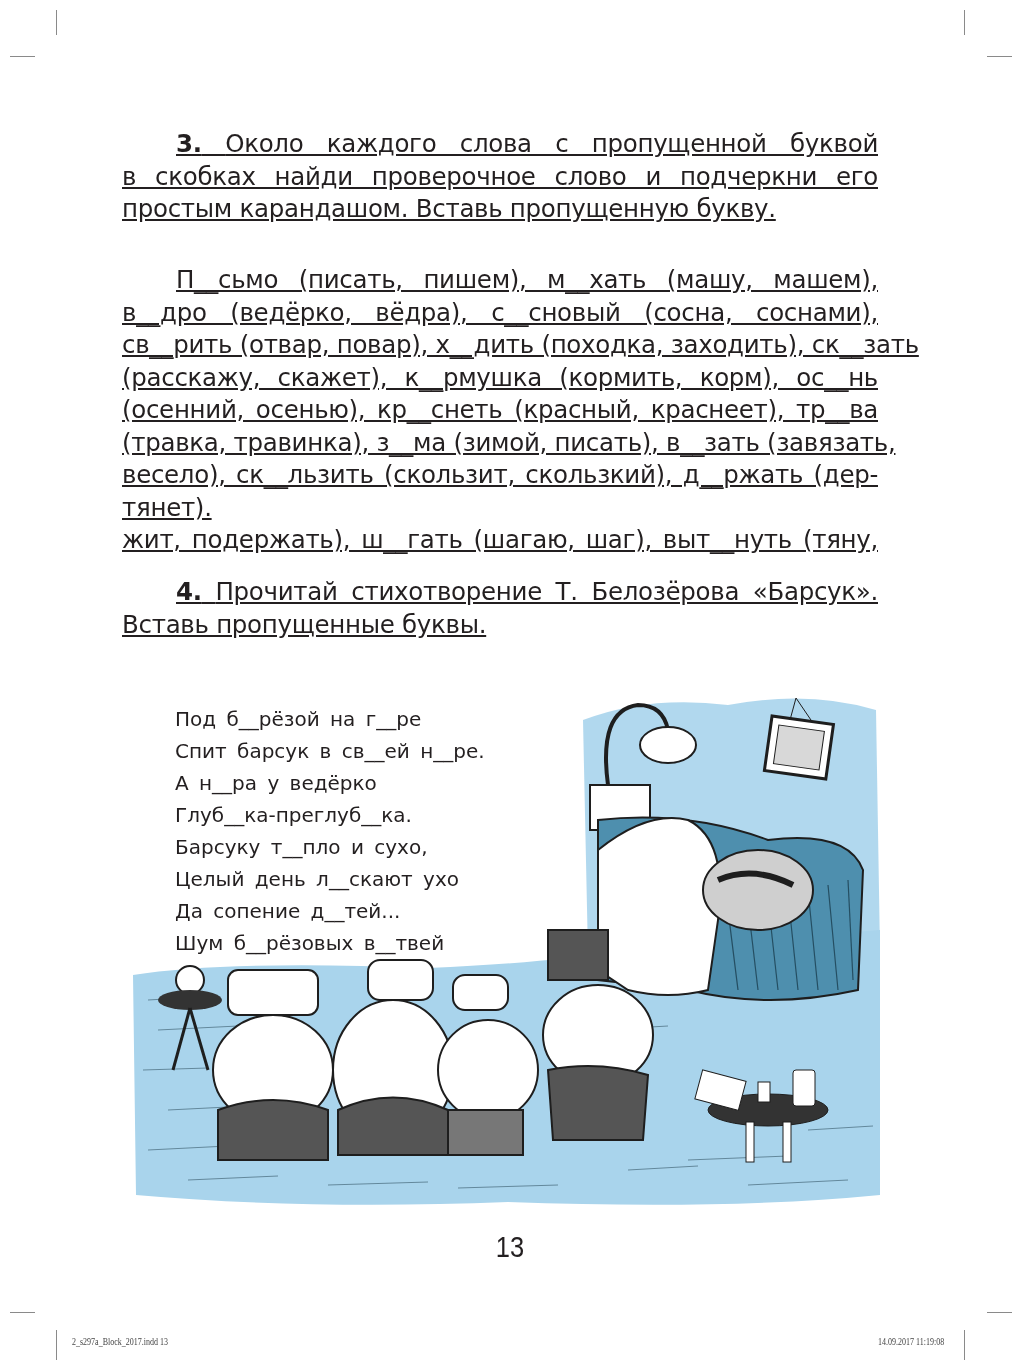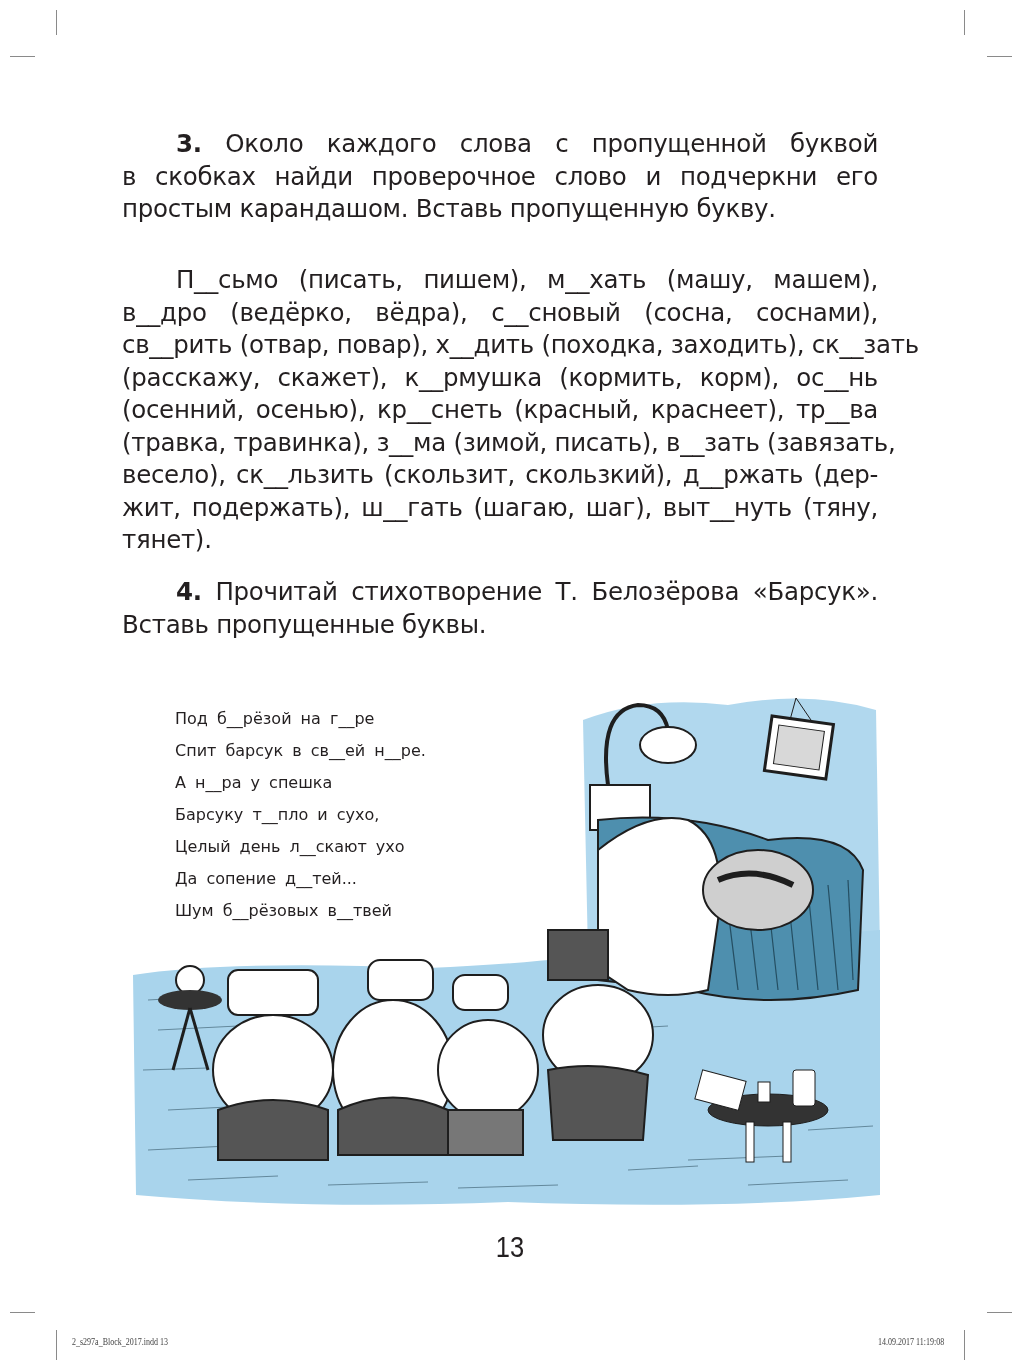--- a/index.html
+++ b/index.html
@@ -1,25 +1,25 @@
 <!DOCTYPE html>
 <html><head>
   <meta charset="utf-8">
   <style>
     html, body { margin: 0; padding: 0; background: #ffffff; }
     body { width: 1020px; height: 1369px; position: relative; overflow: hidden;
       font-family: "DejaVu Sans", sans-serif; color: #231f20; }
     .crop { position: absolute; background: #8a8a8a; }
     .text-block { position: absolute; left: 122px; width: 756px; font-size: 24.5px; line-height: 32.5px;
-      text-align: justify; text-align-last: justify; letter-spacing: -0.3px; }
+      text-align: justify; text-align-last: justify; letter-spacing: -0.3px; text-decoration: underline; }
     .line { display: block; text-align: justify; text-align-last: justify; white-space: nowrap; }
     .line.left { text-align-last: left; }
     .indent { padding-left: 54px; }
     .num { font-weight: bold; }
-    .poem { position: absolute; left: 175px; top: 703px; font-size: 16px; line-height: 32px; }
+    .poem { position: absolute; left: 175px; top: 703px; font-size: 20px; line-height: 32px; }
     .poem .pline { display: block; white-space: pre; word-spacing: 4px; }
     .illus { position: absolute; left: 128px; top: 690px; width: 752px; height: 520px; }
     .page-number { position: absolute; left: 0; width: 1020px; top: 1230px; text-align: center;
       font-family: "Liberation Sans", sans-serif; font-size: 30px; color: #231f20; transform: scaleX(0.85); }
     .slug { position: absolute; top: 1336px; font-family: "Liberation Serif", serif; font-size: 10px; color: #444; transform: scaleX(0.8); transform-origin: left; }
   </style>
 </head>
 <body>
 
 <div class="crop" style="left:56px;top:10px;width:1px;height:25px;"></div>
@@ -38,22 +38,22 @@
 </div>
 
 <div class="text-block" style="top:264px;">
   <span class="line indent">П__сьмо (писать, пишем), м__хать (машу, машем),</span>
   <span class="line">в__дро (ведёрко, вёдра), с__сновый (сосна, соснами),</span>
   <span class="line">св__рить (отвар, повар), х__дить (походка, заходить), ск__зать</span>
   <span class="line">(расскажу, скажет), к__рмушка (кормить, корм), ос__нь</span>
   <span class="line">(осенний, осенью), кр__снеть (красный, краснеет), тр__ва</span>
   <span class="line">(травка, травинка), з__ма (зимой, писать), в__зать (завязать,</span>
   <span class="line">весело), ск__льзить (скользит, скользкий), д__ржать (дер-</span>
+  <span class="line left">тянет).</span>
   <span class="line">жит, подержать), ш__гать (шагаю, шаг), выт__нуть (тяну,</span>
-  <span class="line left">тянет).</span>
 </div>
 
 <div class="text-block" style="top:576px;">
   <span class="line indent"><span class="num">4.</span> <span>Прочитай стихотворение Т. Белозёрова «Барсук».</span></span>
   <span class="line left">Вставь пропущенные буквы.</span>
 </div>
 
 <div class="illus">
   <svg width="752" height="520" viewBox="0 0 752 520" xmlns="http://www.w3.org/2000/svg">
 
@@ -139,21 +139,22 @@
       <path d="M420 240 L480 240 L480 290 L420 290 Z" fill="#555" stroke="#1e1e1e" stroke-width="2"></path>
       <ellipse cx="470" cy="345" rx="55" ry="50" fill="#fff" stroke="#1e1e1e" stroke-width="2"></ellipse>
       <path d="M420 380 Q470 370 520 385 L515 450 L425 450 Z" fill="#555" stroke="#1e1e1e" stroke-width="2"></path>
     </g>
   </svg>
 </div>
 
 <div class="poem">
   <span class="pline">Под б__рёзой на г__ре</span>
   <span class="pline">Спит барсук в св__ей н__ре.</span>
-  <span class="pline">А н__ра у спешка</span>
+  <span class="pline">А н__ра у ведёрко</span>
+  <span class="pline">Глуб__ка-преглуб__ка.</span>
   <span class="pline">Барсуку т__пло и сухо,</span>
   <span class="pline">Целый день л__скают ухо</span>
   <span class="pline">Да сопение д__тей...</span>
   <span class="pline">Шум б__рёзовых в__твей</span>
 </div>
 
 <div class="page-number">13</div>
 
 <div class="slug" style="left:72px;">2_s297a_Block_2017.indd   13</div>
 <div class="slug" style="left:878px;">14.09.2017   11:19:08</div>

